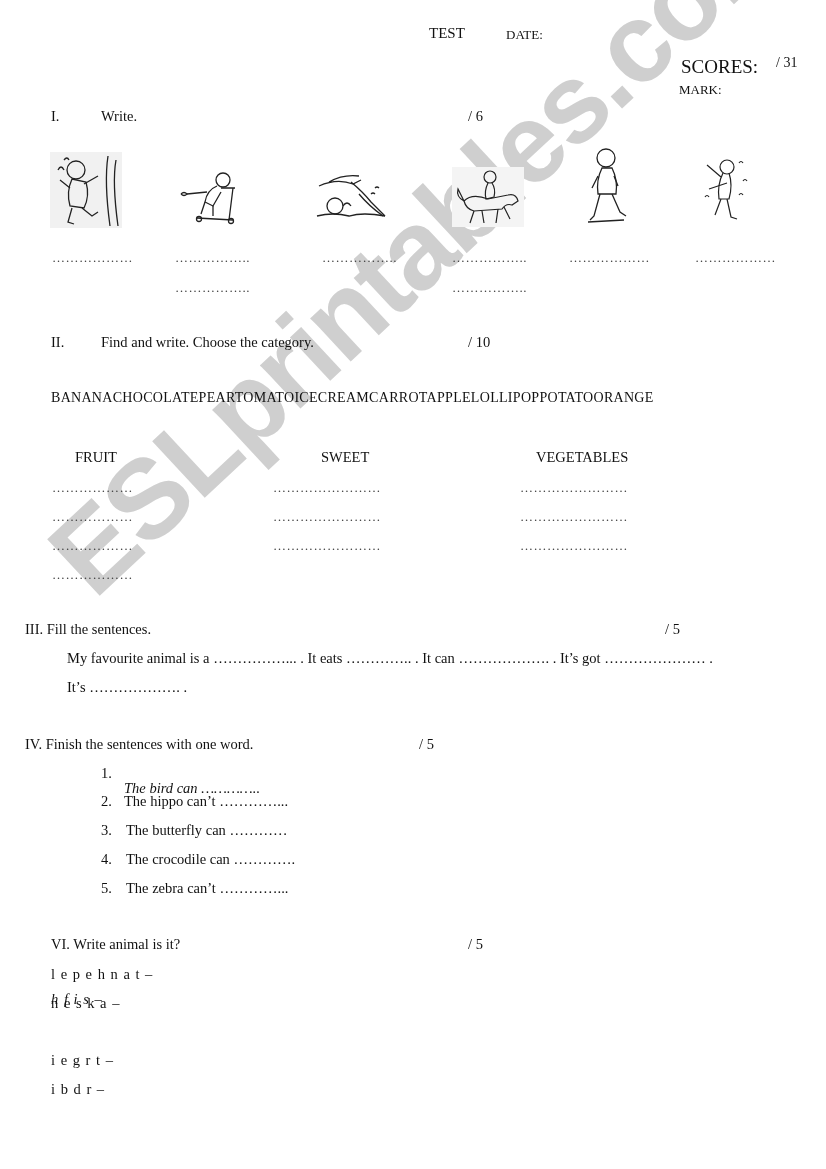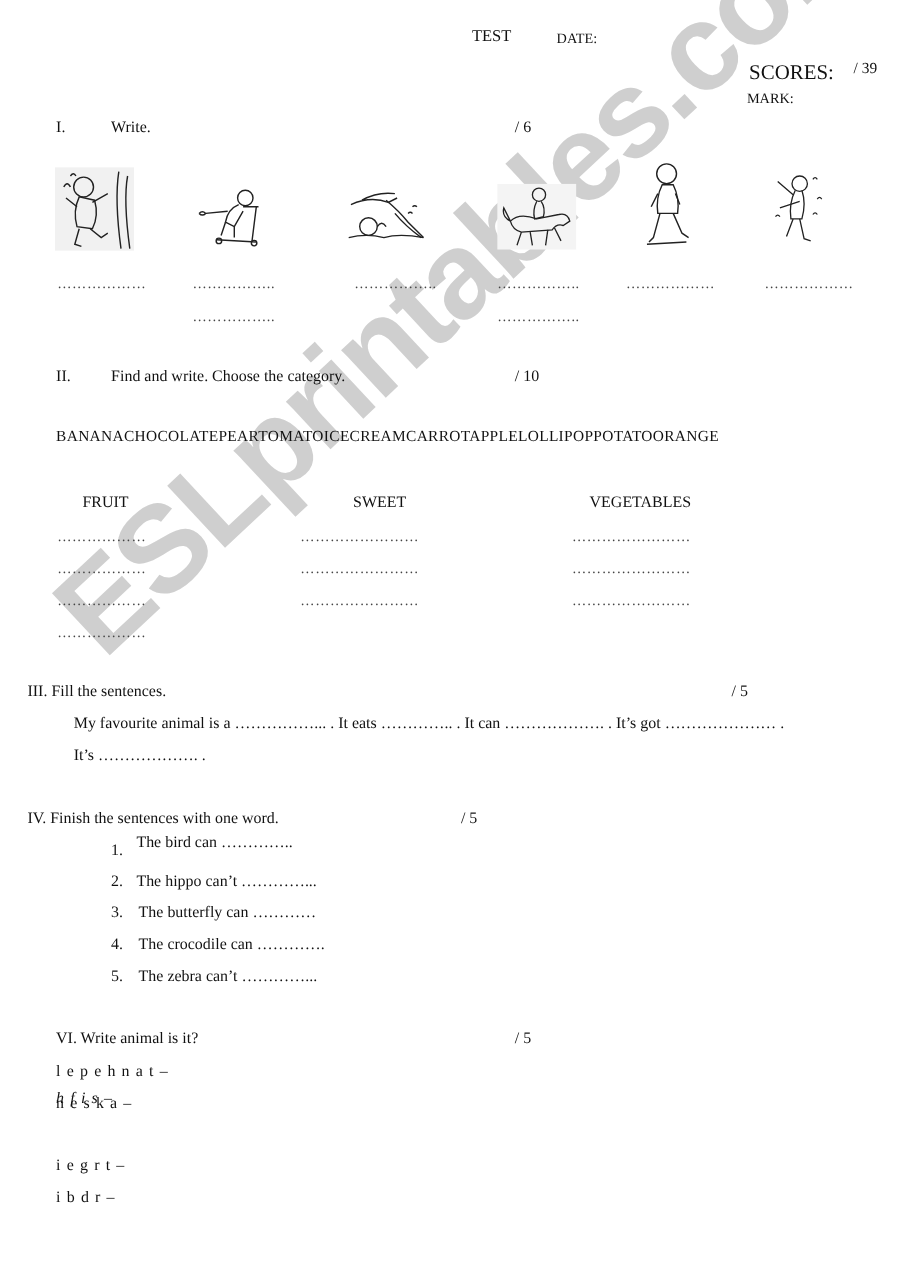--- a/index.html
+++ b/index.html
@@ -31,21 +31,21 @@
 </head>
 <body>
 
 <div class="watermark">ESLprintables.com</div>
 
 <div class="content">
 
   <div class="abs bold" style="left:429px; top:25px; font-size:15px;">TEST</div>
   <div class="abs" style="left:506px; top:27px; font-size:13px;">DATE:</div>
   <div class="abs" style="left:681px; top:56px; font-size:19px;">SCORES:</div>
-  <div class="abs bold" style="left:776px; top:55px; font-size:14px;">/ 39</div>
+  <div class="abs bold" style="left:776px; top:55px; font-size:14px;">/ 31</div>
   <div class="abs" style="left:679px; top:82px; font-size:13px;">MARK:</div>
 
   <div class="abs" style="left:51px; top:108px;">I.</div>
   <div class="abs" style="left:101px; top:108px;">Write.</div>
   <div class="abs bold" style="left:468px; top:108px;">/ 6</div>
 
   <div class="pic" style="left:50px; top:152px; width:72px; height:76px;">
     <svg viewBox="0 0 72 76" fill="none" stroke="#222" stroke-width="1.3">
       <rect x="0" y="0" width="72" height="76" fill="#f1f1f1" stroke="none"></rect>
       <path d="M58 4 Q54 30 60 74 M66 8 Q62 30 68 74"></path>
@@ -141,21 +141,21 @@
 
   <div class="abs" style="left:25px; top:621px;">III. Fill the sentences.</div>
   <div class="abs bold" style="left:665px; top:621px;">/ 5</div>
   <div class="abs" style="left:67px; top:650px;">My favourite animal is a ……………... . It eats ………….. . It can ………………. . It’s got ………………… .</div>
   <div class="abs" style="left:67px; top:679px;">It’s ………………. .</div>
 
   <div class="abs" style="left:25px; top:736px;">IV. Finish the sentences with one word.</div>
   <div class="abs bold" style="left:419px; top:736px;">/ 5</div>
 
   <div class="abs" style="left:101px; top:765px;">1.</div>
-  <div class="abs" style="left:124px; top:758px;">The bird can …………..</div>
+  <div class="abs" style="left:124px; top:780px;font-style:italic;">The bird can …………..</div>
   <div class="abs" style="left:101px; top:793px;">2.</div>
   <div class="abs" style="left:124px; top:793px;">The hippo can’t …………...</div>
   <div class="abs" style="left:101px; top:822px;">3.</div>
   <div class="abs" style="left:126px; top:822px;">The butterfly can …………</div>
   <div class="abs" style="left:101px; top:851px;">4.</div>
   <div class="abs" style="left:126px; top:851px;">The crocodile can  ………….</div>
   <div class="abs" style="left:101px; top:880px;">5.</div>
   <div class="abs" style="left:126px; top:880px;">The zebra can’t …………...</div>
 
   <div class="abs" style="left:51px; top:936px;">VI. Write animal is it?</div>

